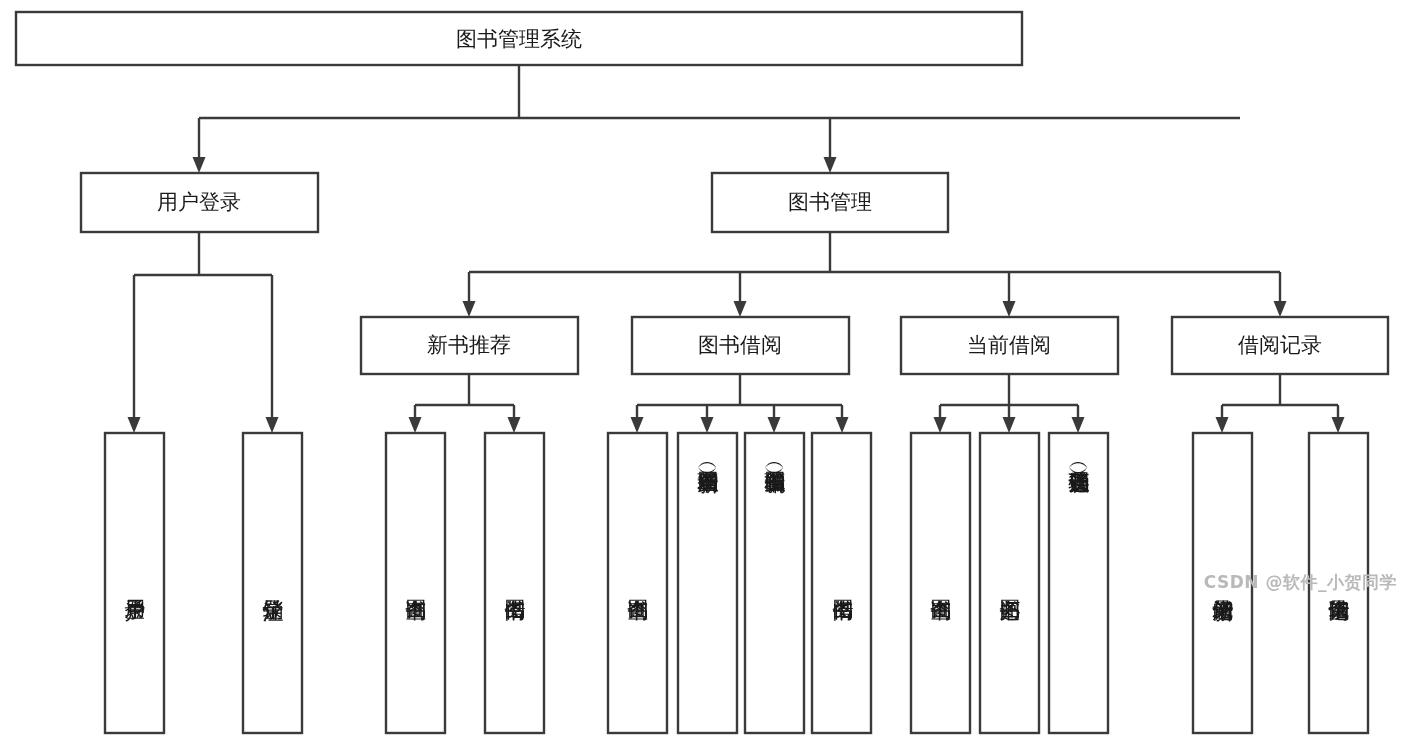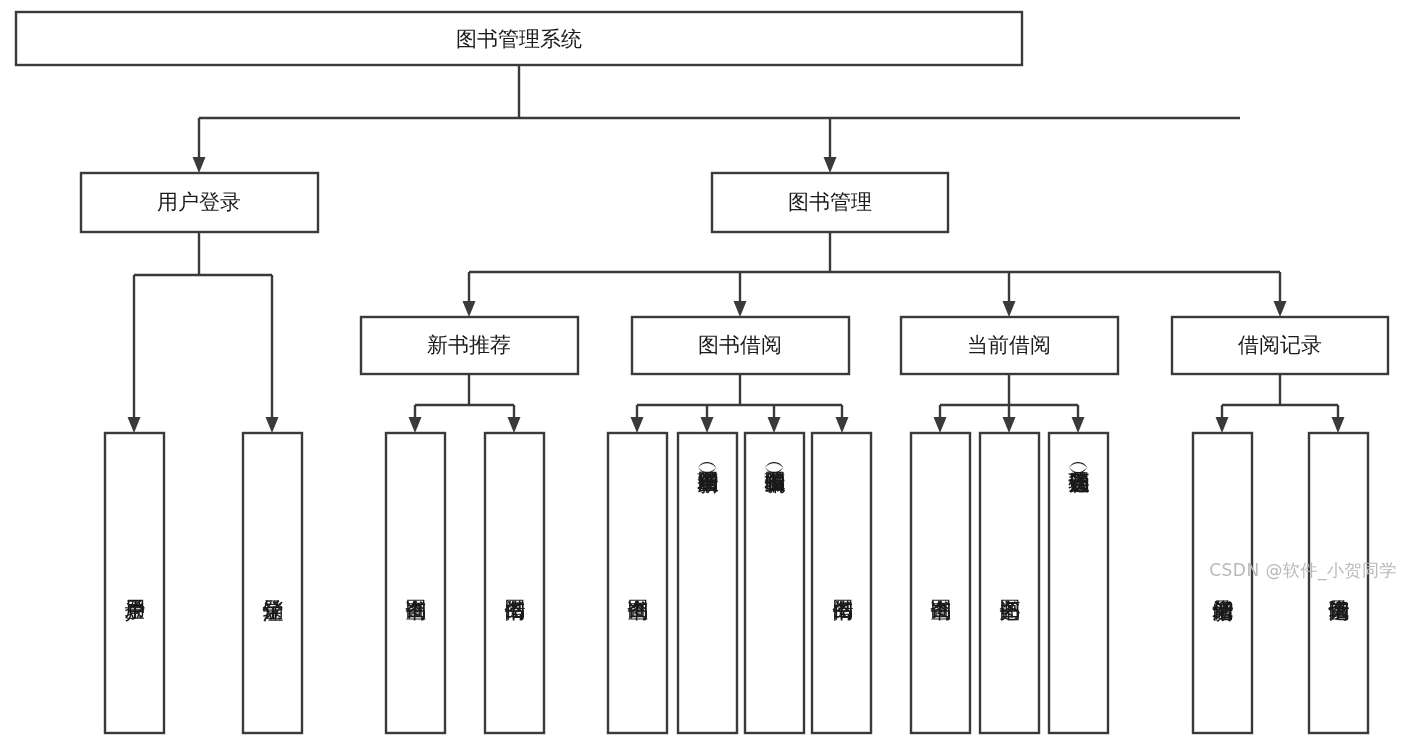--- a/index.html
+++ b/index.html
@@ -46,27 +46,28 @@
     fill: none;
     stroke-linecap: butt;
   }
   .arrow-head {
     fill: #3a3a3a;
     stroke: none;
   }
   .watermark {
     position: absolute;
     right: 8px;
-    bottom: 16px;
+    bottom: 4px;
     font-family: "DejaVu Sans", "Liberation Sans", sans-serif;
     font-size: 17px;
     color: #b9b9b9;
     white-space: nowrap;
     letter-spacing: 0.5px;
     user-select: none;
+    font-weight: bold;
   }
 </style>
 </head>
 <body>
 
 <div id="diagram-root">
 
   <svg id="tree-svg" viewBox="0 0 1405 747">
 
     <defs>

